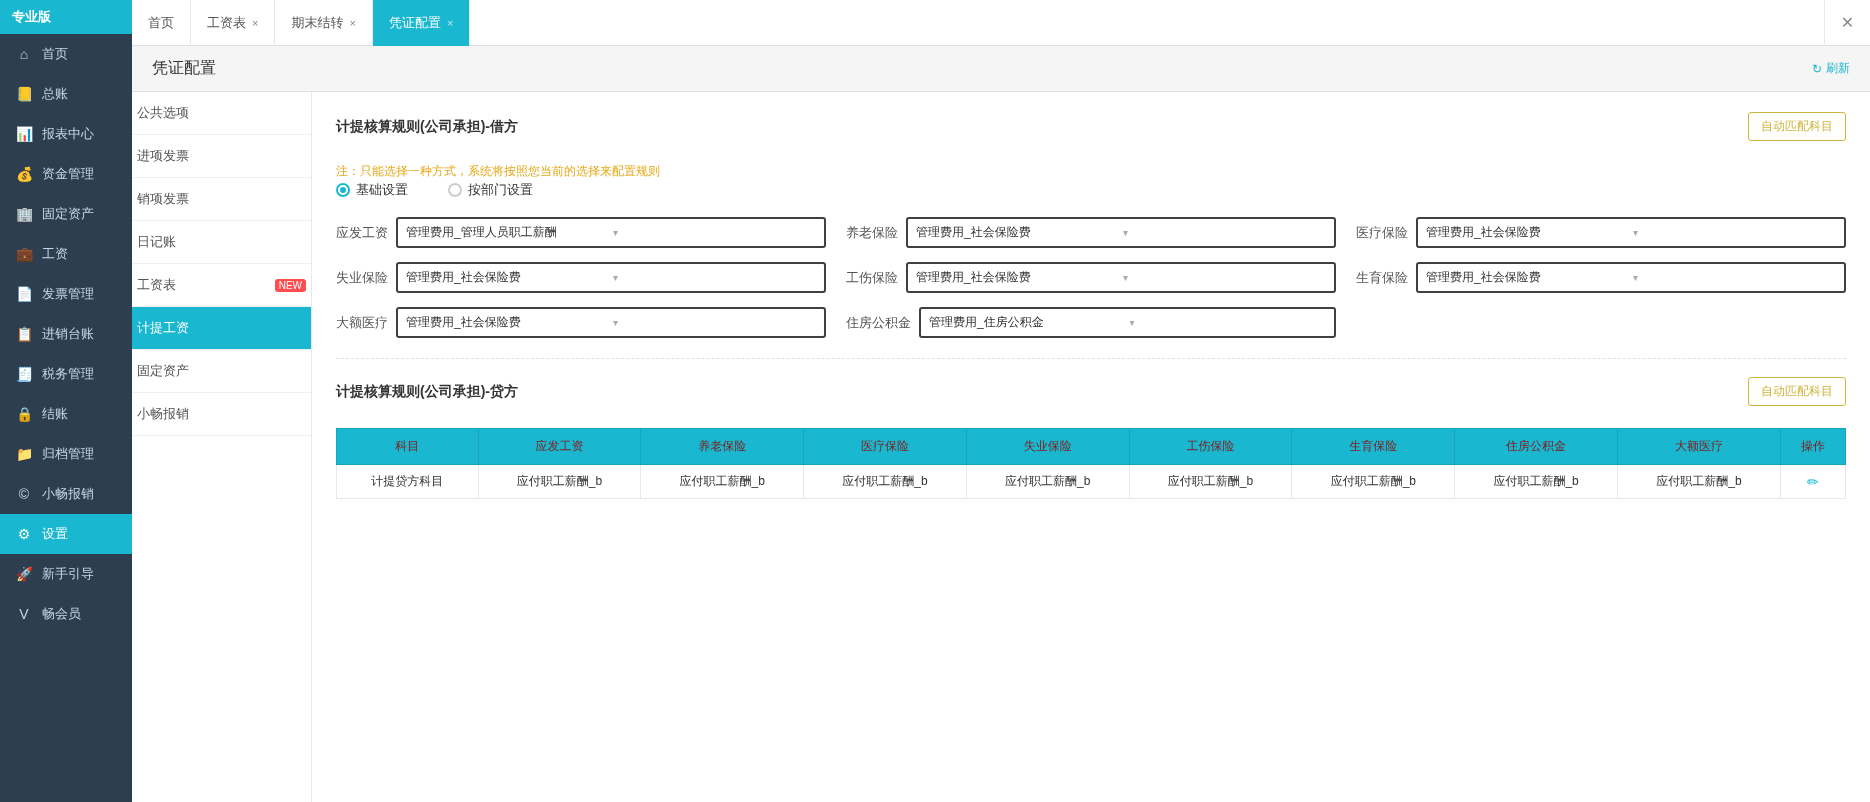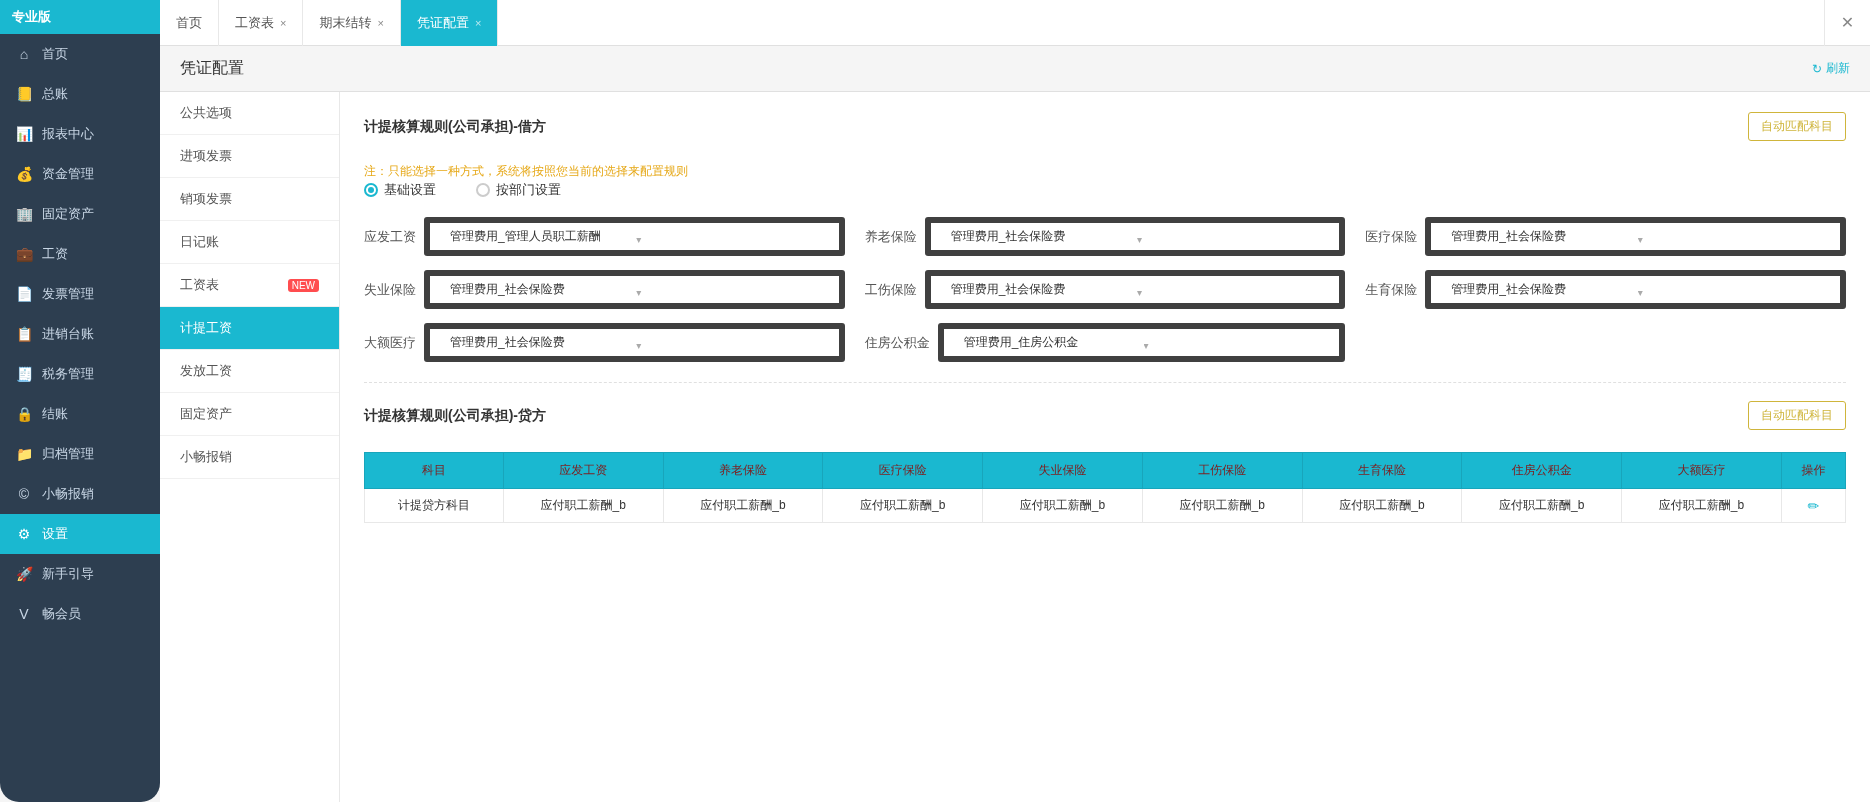--- a/index.html
+++ b/index.html
@@ -1,26 +1,25 @@
 <!DOCTYPE html>
 <html><head>
   <meta charset="utf-8">
   <style>
     * { box-sizing: border-box; margin: 0; padding: 0; }
     body { font-family: "Microsoft YaHei", "PingFang SC", Arial, sans-serif; font-size: 13px; background: #f5f5f5; display: flex; height: 802px; overflow: hidden; }
 
     
     .sidebar {
-      width: 160px;
+      width: 132px;
       background: #2d3e50;
       display: flex;
       flex-direction: column;
       height: 100%;
       flex-shrink: 0;
-      border-radius: 19px;
     }
     .sidebar-header {
       background: #1ab8d0;
       padding: 8px 12px;
       color: white;
       font-size: 13px;
       font-weight: bold;
     }
     .sidebar-nav {
       flex: 1;
@@ -132,21 +131,21 @@
 
     
     .left-menu {
       width: 180px;
       background: white;
       border-right: 1px solid #e8e8e8;
       overflow-y: auto;
       flex-shrink: 0;
     }
     .left-menu-item {
-      padding: 12px 20px;
+      padding: 12px 5px;
       cursor: pointer;
       color: #555;
       border-bottom: 1px solid #f0f0f0;
       font-size: 13px;
       display: flex;
       align-items: center;
       justify-content: space-between;
     }
     .left-menu-item.active { background: #1ab8d0; color: white; }
     .new-badge {
@@ -225,28 +224,28 @@
       gap: 8px;
     }
     .form-label {
       font-size: 13px;
       color: #555;
       white-space: nowrap;
       min-width: 48px;
     }
     .form-select {
       flex: 1;
-      border: 6px solid #404040;
+      border: 2px solid #404040;
       border-radius: 3px;
-      padding: 5px 20px;
+      padding: 5px 8px;
       font-size: 12px;
       color: #333;
       background: white;
       display: flex;
-      align-items: flex-end;
+      align-items: center;
       justify-content: space-between;
       cursor: pointer;
       min-width: 0;
       overflow: hidden;
     }
     .form-select span {
       overflow: hidden;
       text-overflow: ellipsis;
       white-space: nowrap;
       flex: 1;
@@ -432,23 +431,20 @@
           </div>
           <div class="left-menu-item">
             <span>日记账</span>
           </div>
           <div class="left-menu-item">
             <span>工资表</span>
             <span class="new-badge">NEW</span>
           </div>
           <div class="left-menu-item active">
             <span>计提工资</span>
-          </div>
-          <div class="left-menu-item">
-            <span>发放工资</span>
           </div>
           <div class="left-menu-item">
             <span>固定资产</span>
           </div>
           <div class="left-menu-item">
             <span>小畅报销</span>
           </div>
         </div>
 
       <div class="right-content">

